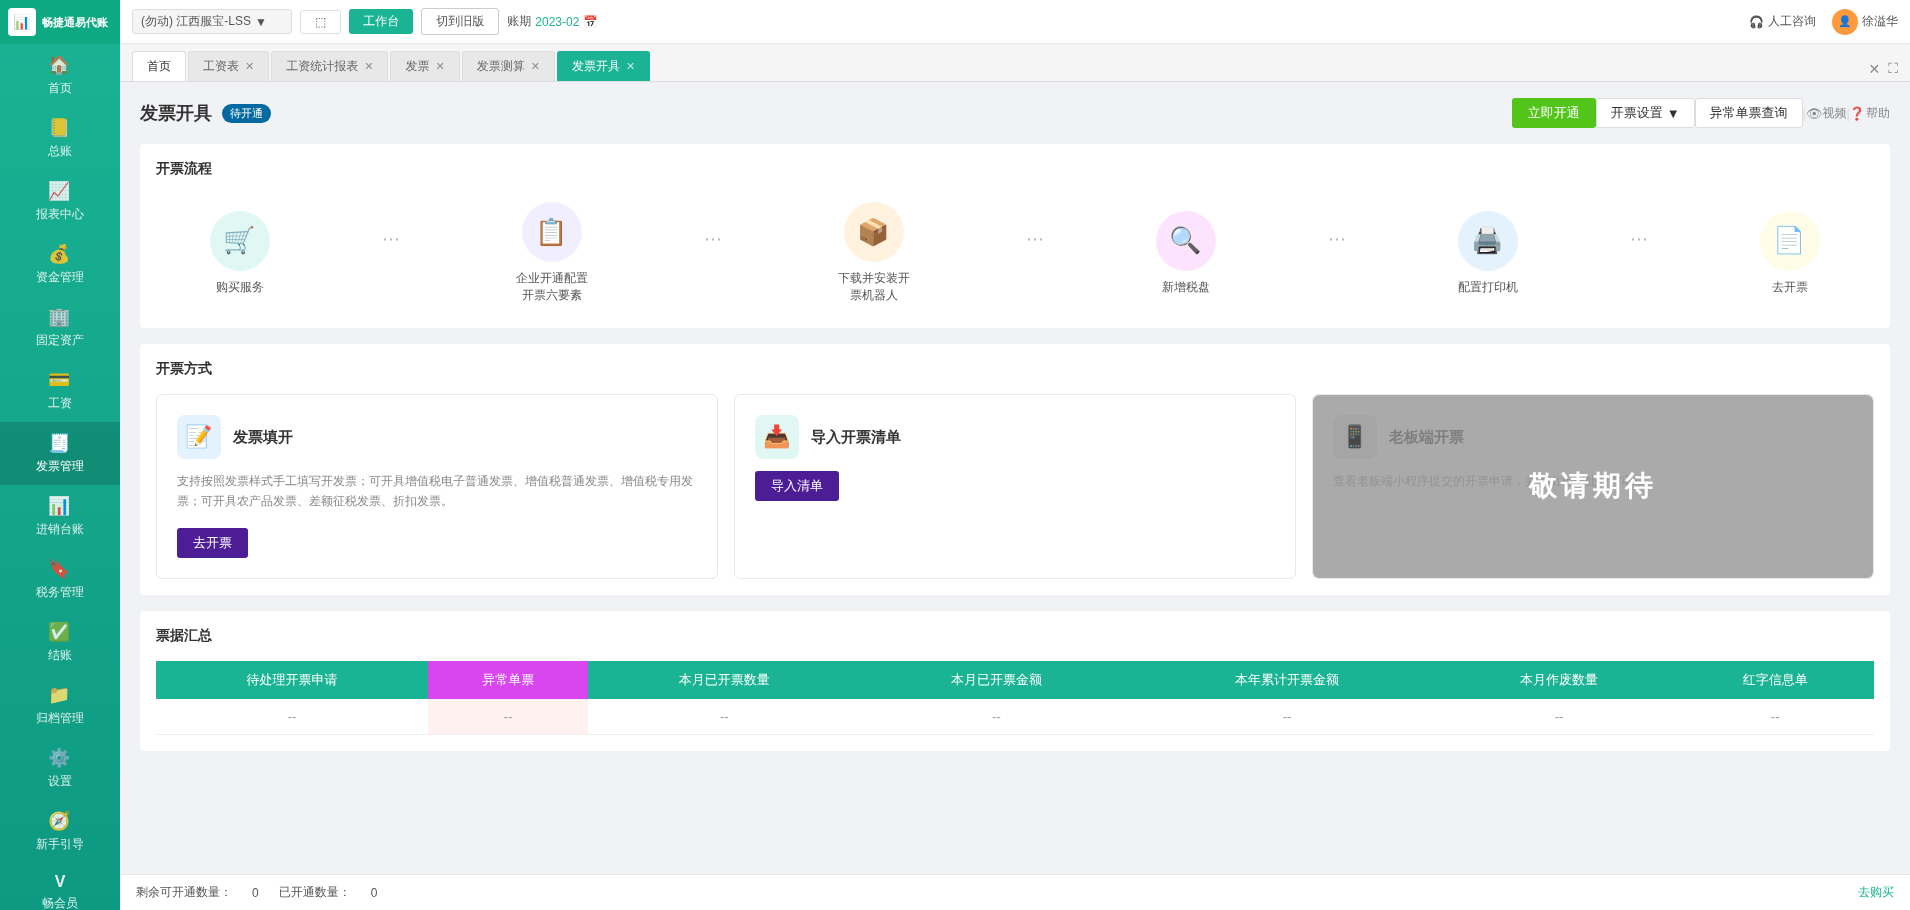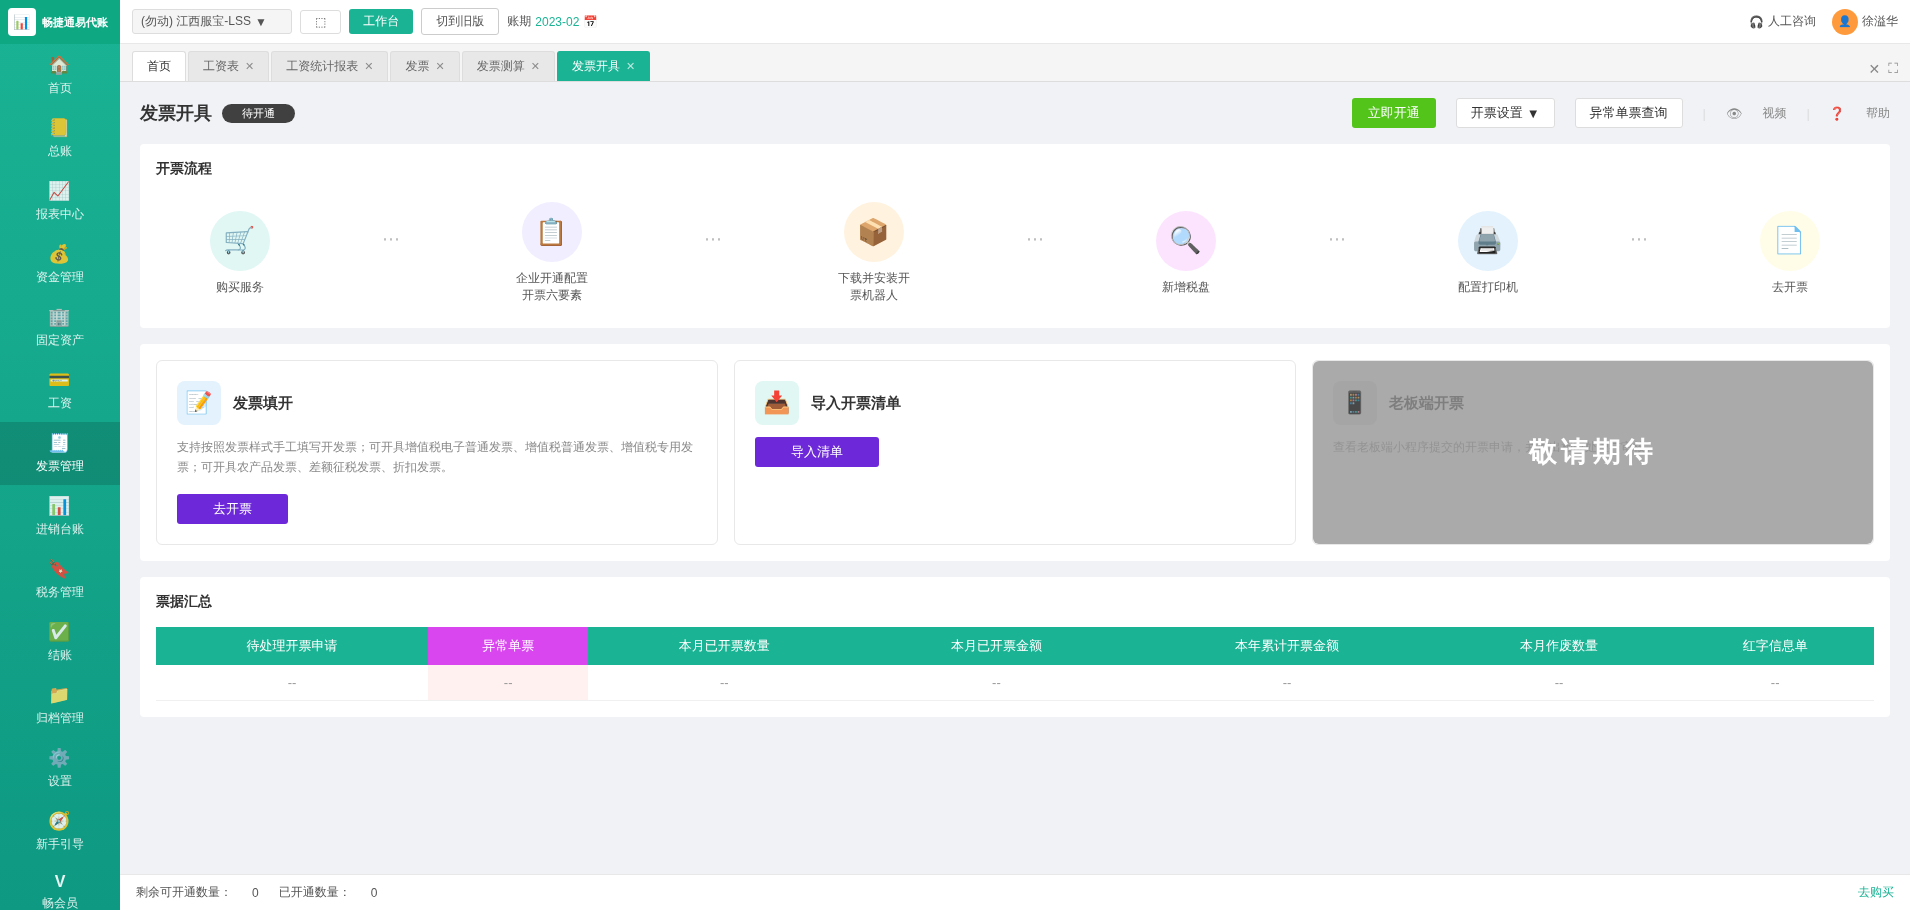--- a/index.html
+++ b/index.html
@@ -187,30 +187,30 @@
       display: flex;
       align-items: center;
       gap: 10px;
     }
     .page-title {
       font-size: 18px;
       font-weight: bold;
       color: #333;
     }
     .status-badge {
-      background: #404040;
-      color: white;
-      padding: 2px 20px;
+      background: #0369a1;
+      color: white;
+      padding: 2px 8px;
       border-radius: 10px;
       font-size: 11px;
     }
     .page-header-actions {
       display: flex;
       align-items: center;
-      gap: 20px;
+      gap: 0;
     }
     .btn-primary {
       background: #52c41a;
       color: white;
       border: none;
       padding: 6px 16px;
       border-radius: 3px;
       cursor: pointer;
       font-size: 13px;
     }
@@ -310,24 +310,24 @@
       color: #333;
     }
     .method-card-desc {
       font-size: 12px;
       color: #888;
       line-height: 1.7;
       margin-bottom: 16px;
     }
     .method-card-btn {
       display: inline-block;
-      background: #6d28d9;
+      background: #4c1d95;
       color: white;
       border: none;
-      padding: 6px 36px;
+      padding: 6px 16px;
       border-radius: 3px;
       cursor: pointer;
       font-size: 13px;
     }
     .method-card-disabled {
       position: relative;
     }
     .method-card-overlay {
       position: absolute;
       top: 0; left: 0; right: 0; bottom: 0;
@@ -611,20 +611,21 @@
           <div class="process-step-icon" style="background:#fffde7;">
             📄
           </div>
           <span class="process-step-label">去开票</span>
         </div>
 
       </div>
     </div>
 
     <div class="section">
+      <div class="section-title">开票方式</div>
       <div class="open-methods">
 
         <div class="method-card">
           <div class="method-card-header">
             <div class="method-card-icon" style="background:#e3f2fd;">📝</div>
             <span class="method-card-title">发票填开</span>
           </div>
           <div class="method-card-desc">支持按照发票样式手工填写开发票；可开具增值税电子普通发票、增值税普通发票、增值税专用发票；可开具农产品发票、差额征税发票、折扣发票。</div>
           <button class="method-card-btn">去开票</button>
         </div>

